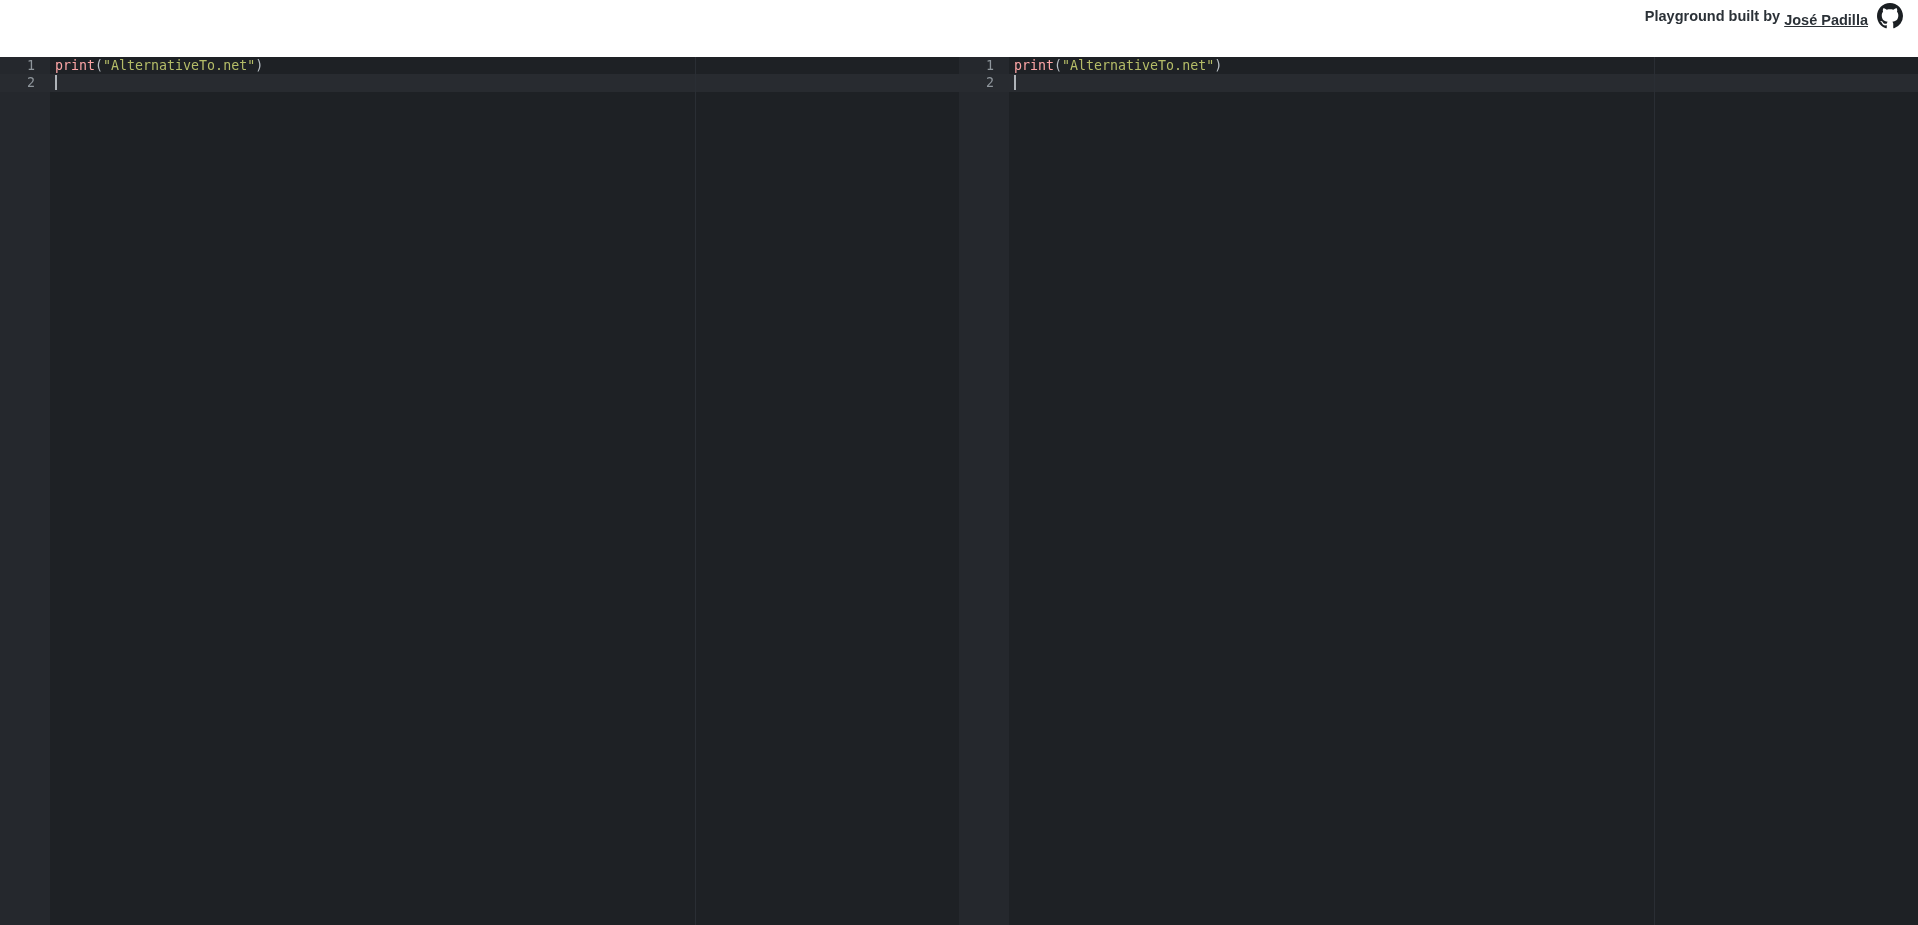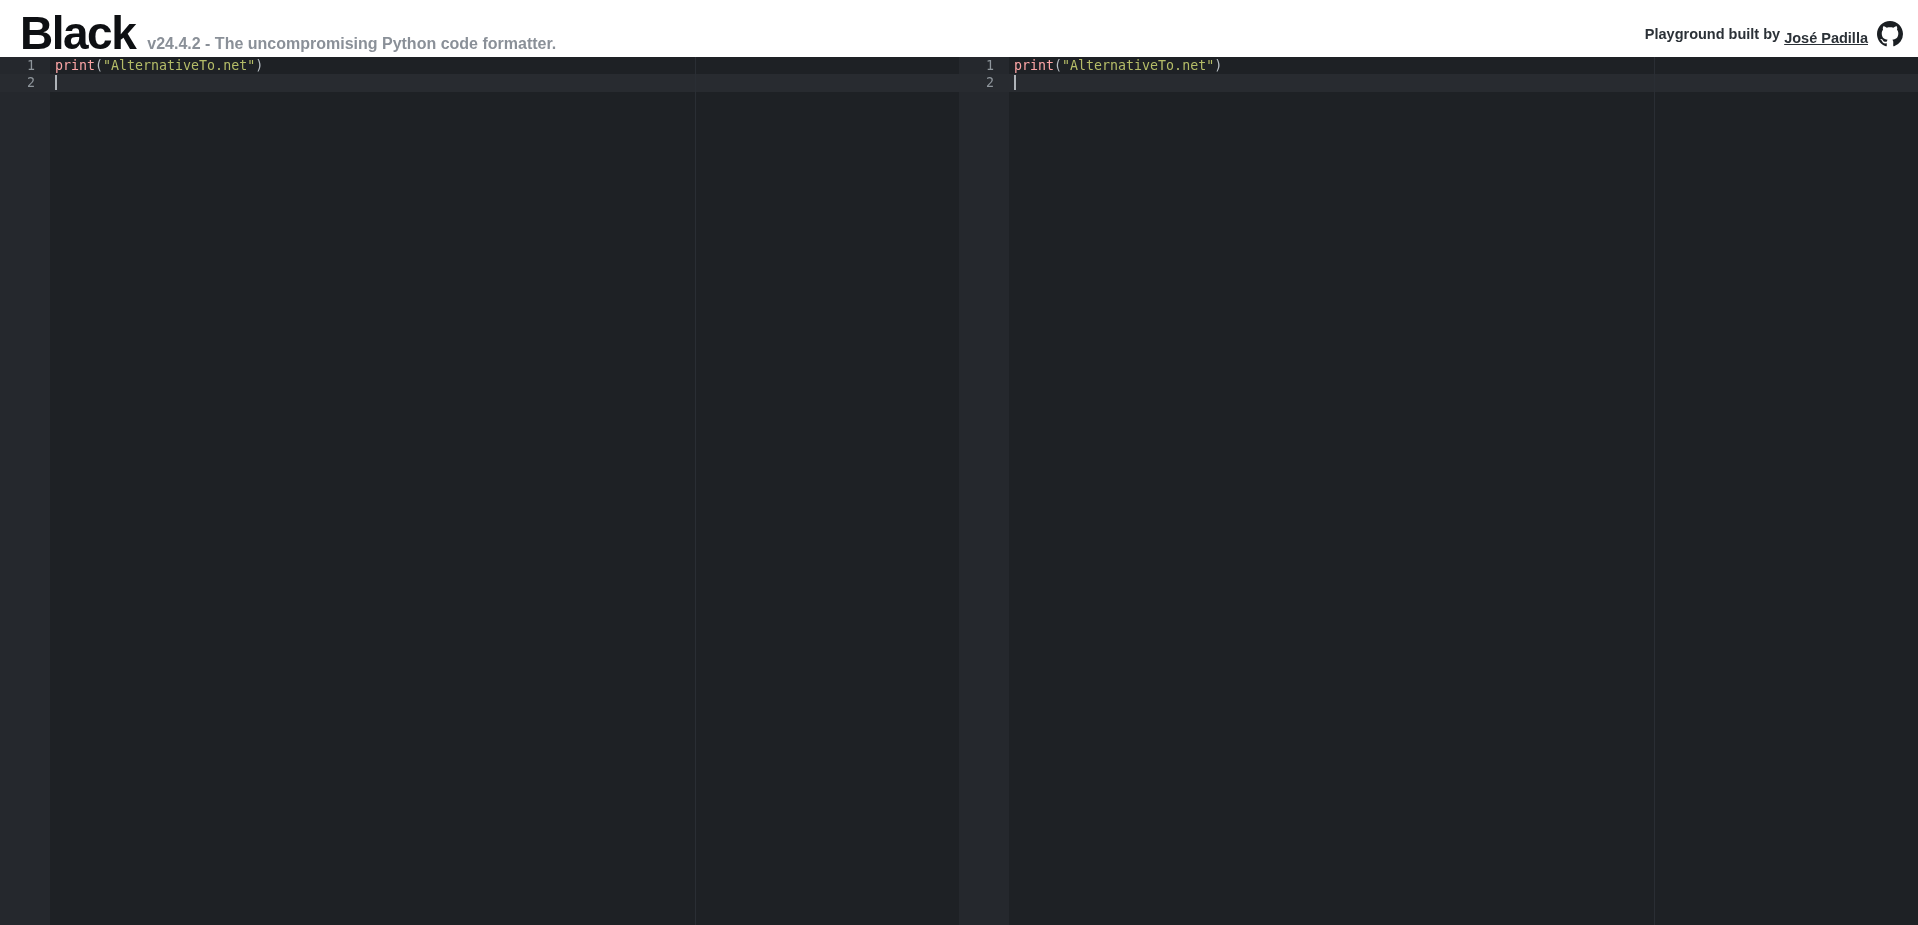--- a/index.html
+++ b/index.html
@@ -19,21 +19,21 @@
   }
   .logo {
     font-size:46px; font-weight:bold; letter-spacing:-1.5px;
     color:#0e1013; line-height:0.86;
   }
   .tagline {
     font-size:16px; font-weight:bold; color:#8a9098;
     margin-left:12px;
   }
   .credit {
-    position:absolute; right:15px; top:21px;
+    position:absolute; right:15px; top:3px;
     display:flex; align-items:center;text-align:center;
   }
   .credit-text {
     font-size:14.5px; font-weight:bold; color:#2b3137; white-space:pre;
   }
   .credit-link {
     font-size:14.5px; font-weight:bold; color:#2b3137;
     text-decoration:underline; cursor:pointer; white-space:pre;margin-top:8px;
   }
   .github-link { margin-left:9px; display:block; height:26px; }
@@ -73,24 +73,20 @@
   .tok-str   { color:#b5bd68; }
   .cursor {
     position:absolute; left:55px; top:18px; width:2px; height:15px;
     background:#aeb3b8;
   }
 </style>
 </head>
 <body>
 
 <div class="header">
-  <div class="brand-row">
-    <div class="logo">Black</div>
-    <div class="tagline">v24.4.2 - The uncompromising Python code formatter.</div>
-  </div>
   <div class="credit">
     <span class="credit-text">Playground built by </span>
     <a class="credit-link">José Padilla</a>
     <a class="github-link">
       <span>
         <svg width="26" height="26" viewBox="0 0 16 16" aria-hidden="true">
           <path fill="#1b1f23" fill-rule="evenodd" d="M8 0C3.58 0 0 3.58 0 8c0 3.54 2.29 6.53 5.47 7.59.4.07.55-.17.55-.38 0-.19-.01-.82-.01-1.49-2.01.37-2.53-.49-2.69-.94-.09-.23-.48-.94-.82-1.13-.28-.15-.68-.52-.01-.53.63-.01 1.08.58 1.23.82.72 1.21 1.87.87 2.33.66.07-.52.28-.87.51-1.07-1.78-.2-3.64-.89-3.64-3.95 0-.87.31-1.59.82-2.15-.08-.2-.36-1.02.08-2.12 0 0 .67-.21 2.2.82.64-.18 1.32-.27 2-.27s1.36.09 2 .27c1.53-1.04 2.2-.82 2.2-.82.44 1.1.16 1.92.08 2.12.51.56.82 1.27.82 2.15 0 3.07-1.87 3.75-3.65 3.95.29.25.54.73.54 1.48 0 1.07-.01 1.93-.01 2.2 0 .21.15.46.55.38A8.01 8.01 0 0 0 16 8c0-4.42-3.58-8-8-8z"></path>
         </svg>
       </span>
     </a>

